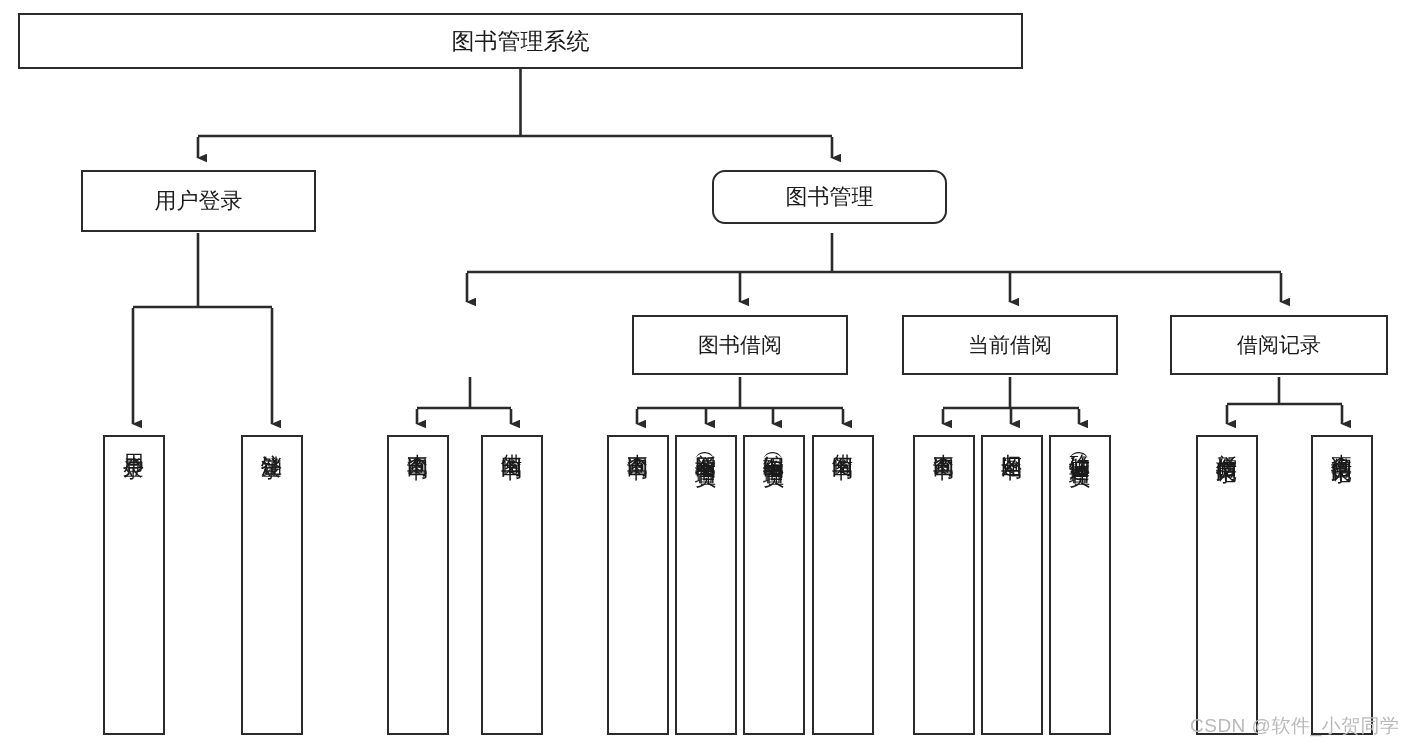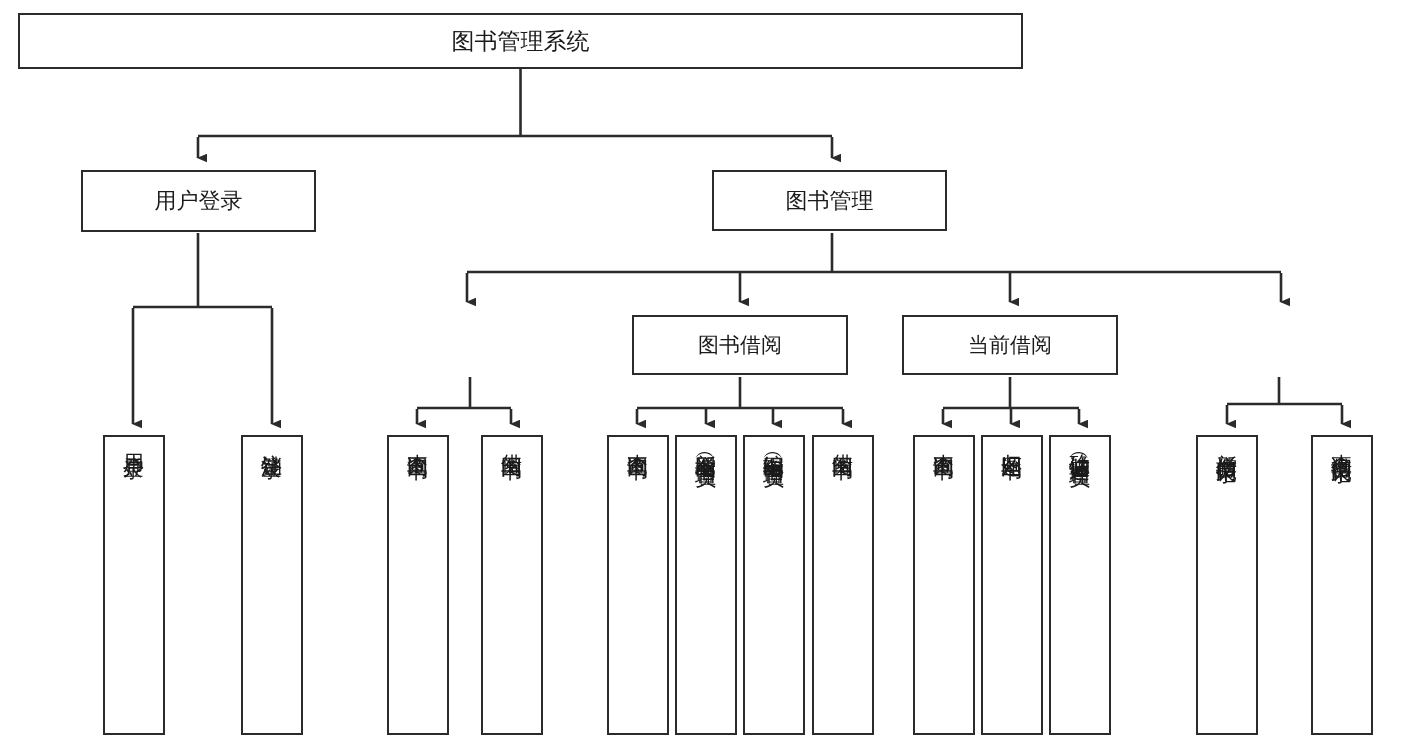--- a/index.html
+++ b/index.html
@@ -128,30 +128,33 @@
     </g>
   </svg>
 
   <div class="node root-node level-0" style="left:18px; top:13px; width:1005px; height:56px;">
     <span class="node-label">图书管理系统</span>
   </div>
 
   <div class="node level-1" style="left:81px; top:170px; width:235px; height:62px;">
     <span class="node-label">用户登录</span>
   </div>
-  <div class="node level-1" style="left:712px; top:170px; width:235px; height:61px;">
+  <div class="node level-1" style="left:712px; top:170px; width:235px; height:54px;border-radius:13px;">
     <span class="node-label">图书管理</span>
   </div>
 
   <div class="node level-2" style="left:902px; top:315px; width:216px; height:60px;">
     <span class="node-label">当前借阅</span>
   </div>
   <div class="node level-2" style="left:632px; top:315px; width:216px; height:60px;">
     <span class="node-label">图书借阅</span>
   </div>
+  <div class="node level-2" style="left:1170px; top:315px; width:218px; height:60px;">
+    <span class="node-label">借阅记录</span>
+  </div>
 
   <div class="node leaf" style="left:103px; top:435px; width:62px; height:300px;">
     <span class="node-label">用户登录</span>
   </div>
   <div class="node leaf" style="left:241px; top:435px; width:62px; height:300px;">
     <span class="node-label">注销登录</span>
   </div>
 
   <div class="node leaf" style="left:387px; top:435px; width:62px; height:300px;">
     <span class="node-label">查询图书</span>
@@ -183,14 +186,15 @@
     <span class="node-label">确认归还（管理员）</span>
   </div>
 
   <div class="node leaf" style="left:1196px; top:435px; width:62px; height:300px;">
     <span class="node-label">新增借阅记录</span>
   </div>
   <div class="node leaf" style="left:1311px; top:435px; width:62px; height:300px;">
     <span class="node-label">查询借阅记录</span>
   </div>
 
+  <div class="watermark" style="left:1190px; top:713px;">CSDN @软件_小贺同学</div>
 
 </div>
 
 </body></html>

